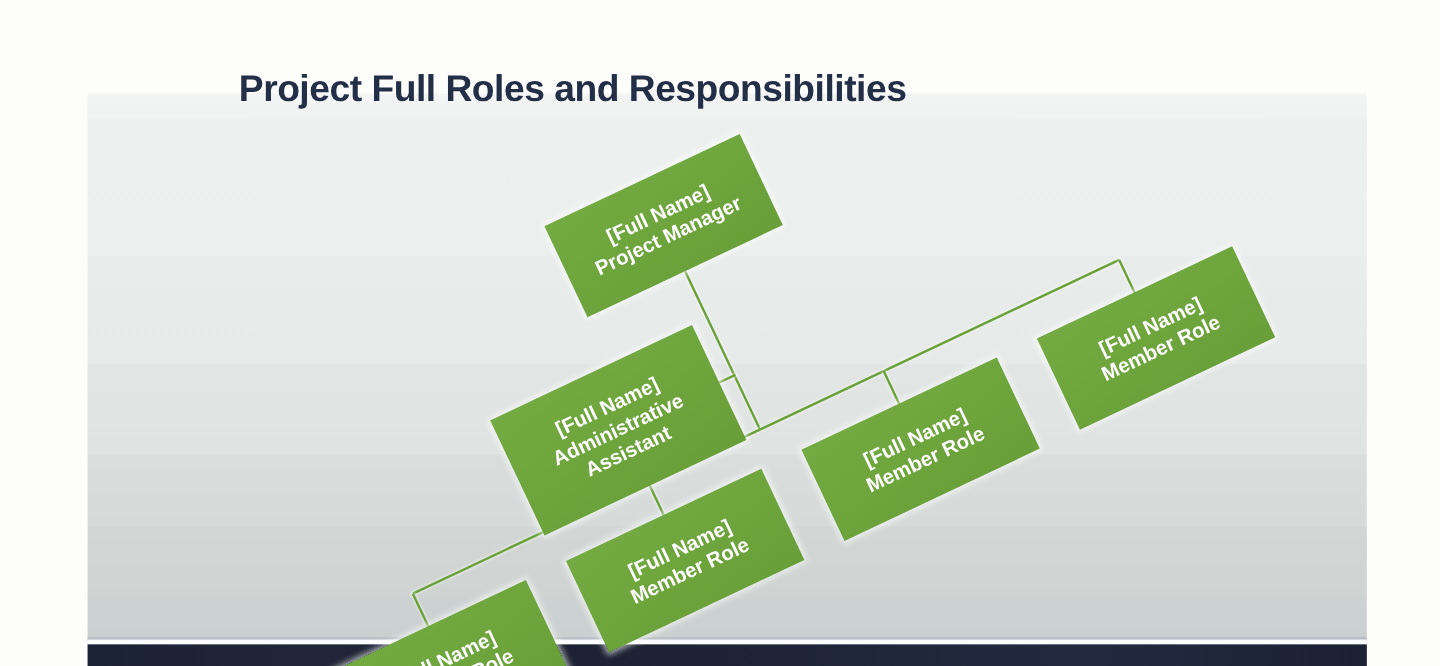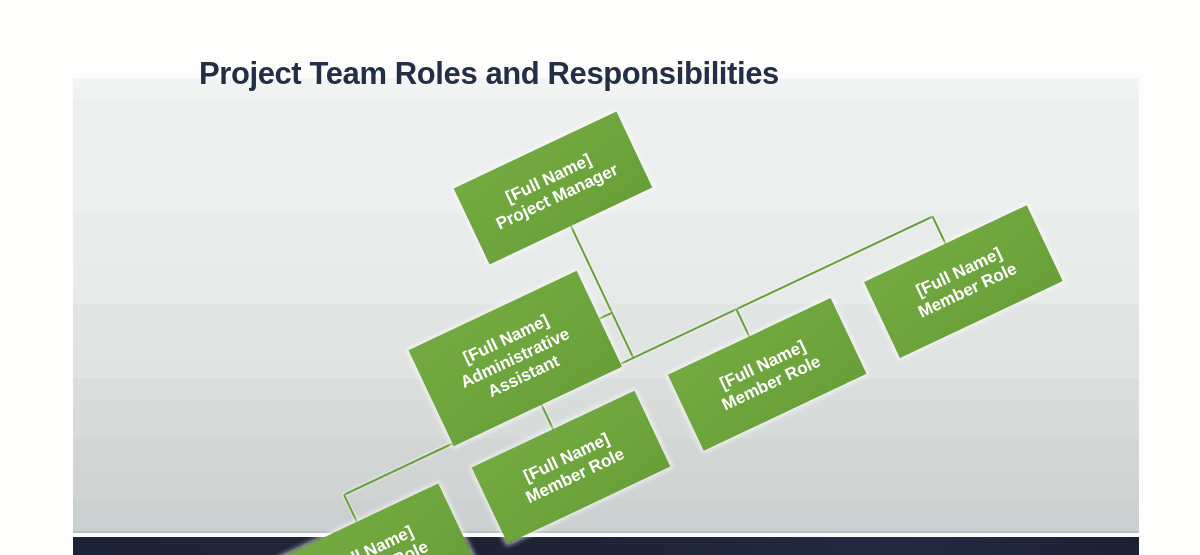--- a/index.html
+++ b/index.html
@@ -100,21 +100,21 @@
 </style>
 </head>
 <body>
 
 <div class="slide-panel">
   <div class="footer-gray-line"></div>
   <div class="footer-white-line"></div>
   <div class="footer-bar"></div>
 </div>
 
-<div class="slide-title">Project Team Roles and Responsibilities</div>
+<div class="slide-title">Project Full Roles and Responsibilities</div>
 
 <div class="org-chart">
 
   <div class="connector trunk"></div>
   <div class="connector rail"></div>
   <div class="connector stub-assistant"></div>
   <div class="connector stub-m0"></div>
   <div class="connector stub-m1"></div>
   <div class="connector stub-m2"></div>
   <div class="connector stub-m3"></div>

